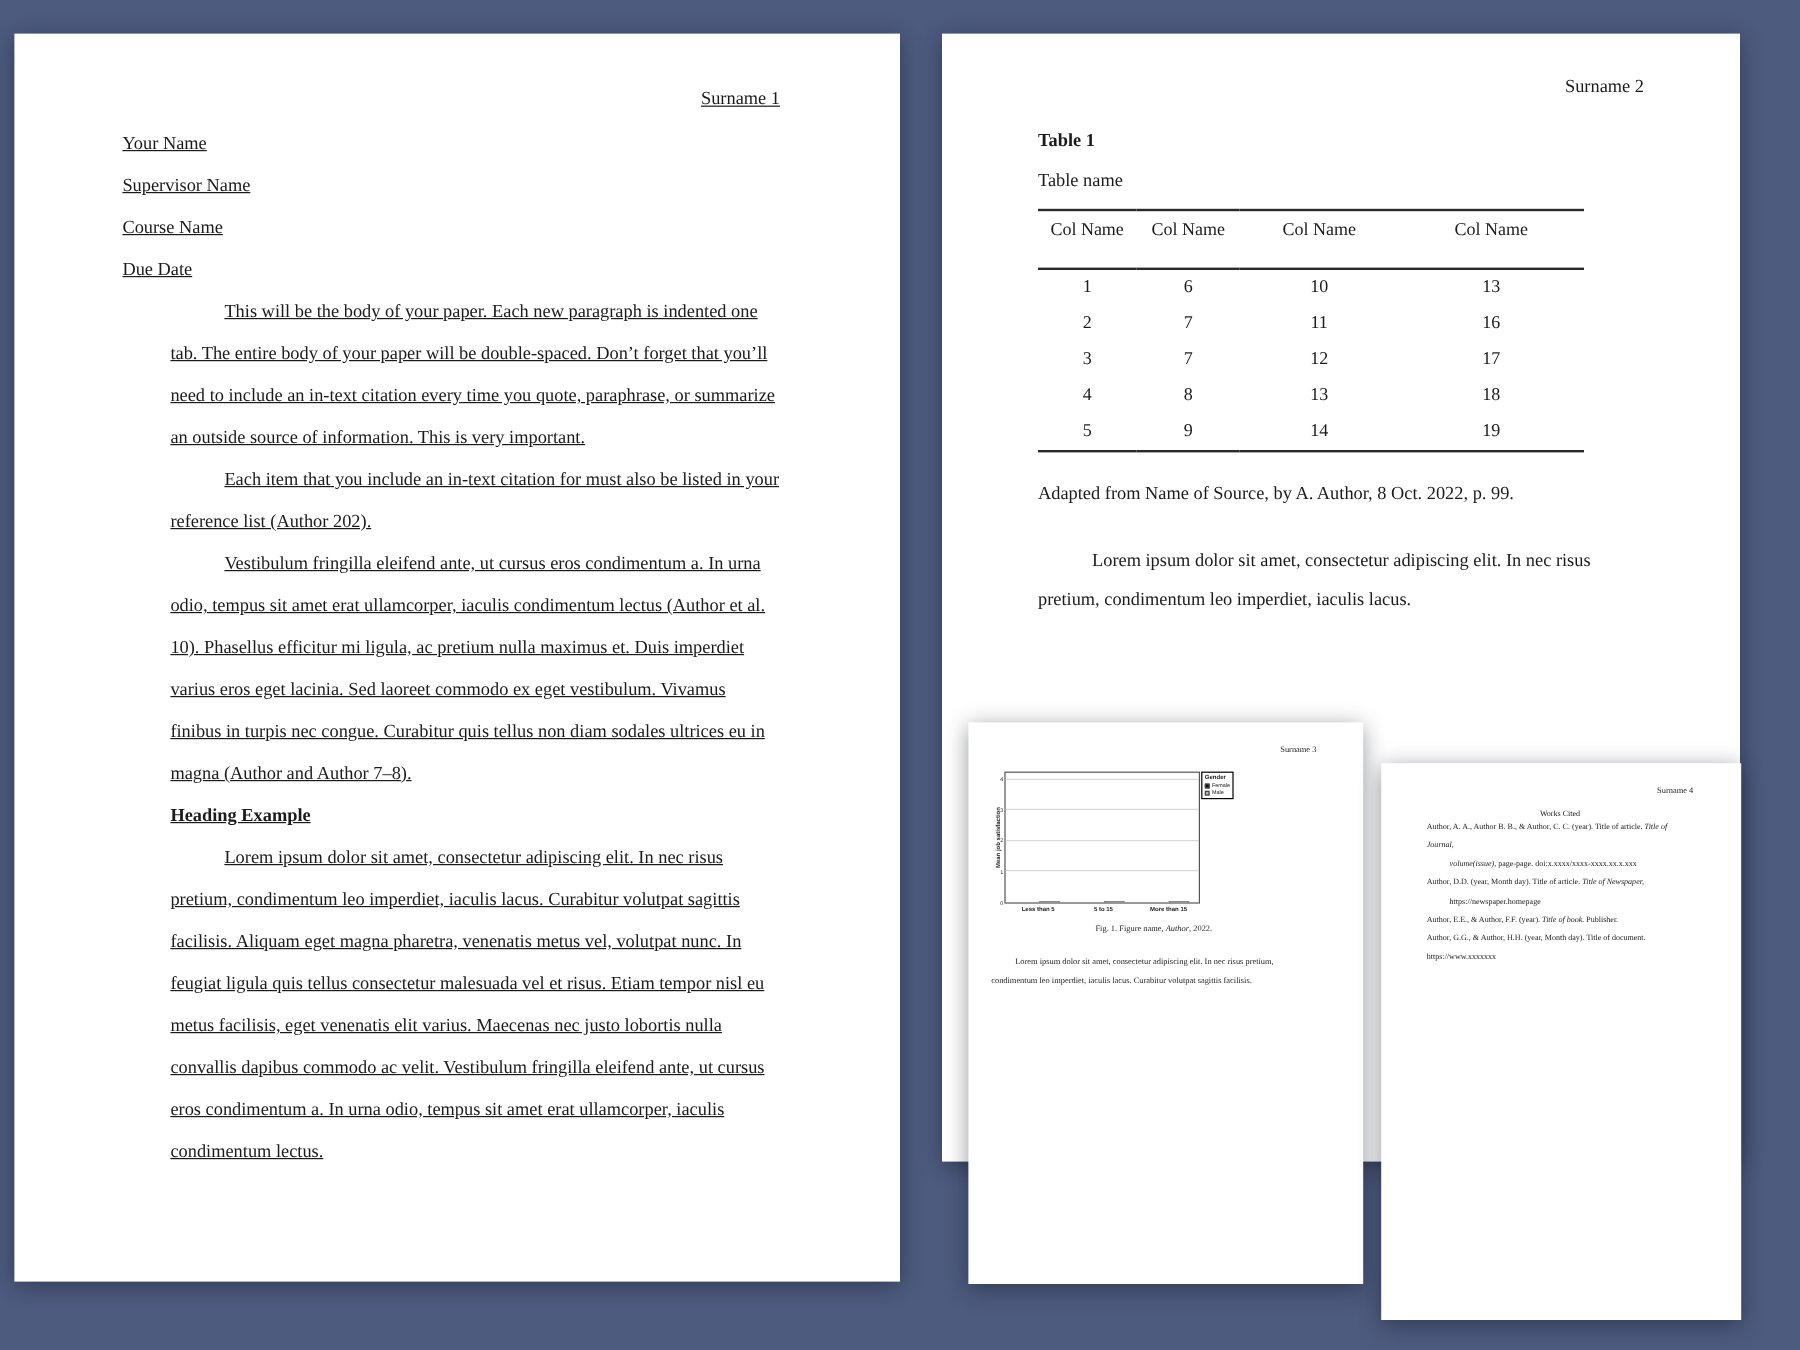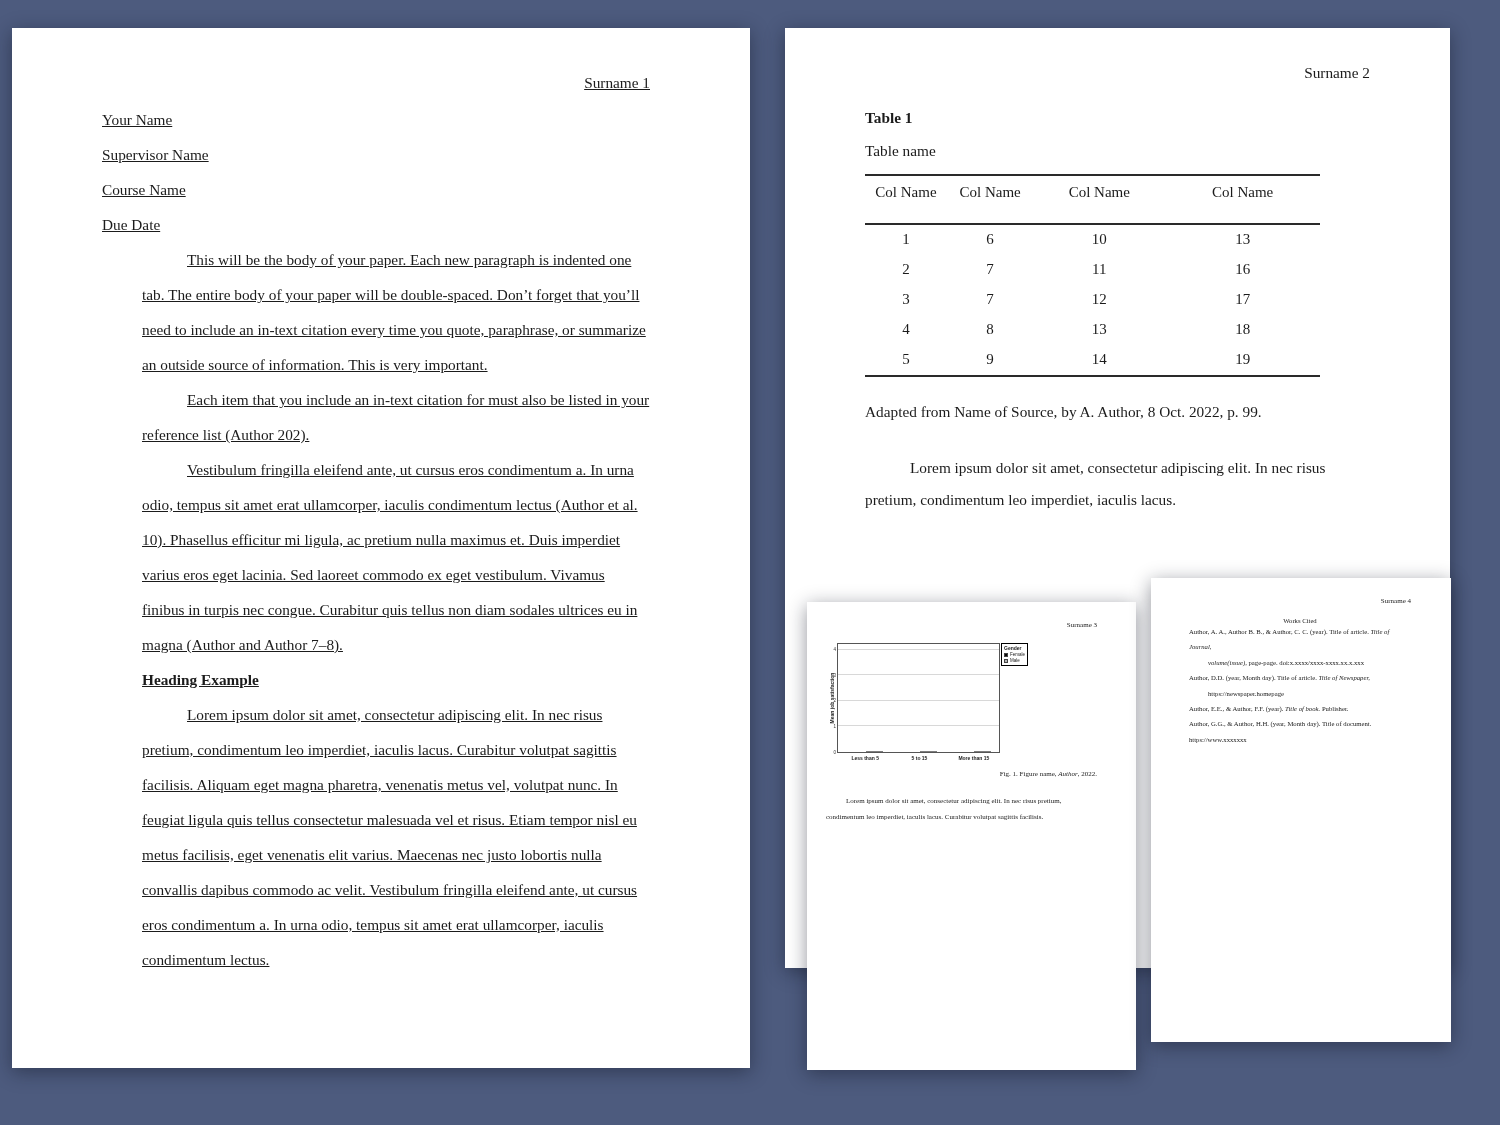--- a/index.html
+++ b/index.html
@@ -60,24 +60,24 @@
   .legend {
     position:absolute; left:100%; top:-1px; margin-left:2px;
     border:1px solid #000; background:#fff; padding:1px 2px 2px;
     width:max-content;
   }
   .legend-title { font-size:5px; font-weight:bold; }
   .legend-row { display:flex; align-items:center; gap:2px; font-size:4.5px; margin-top:1px; }
   .swatch { width:4px; height:4px; border:0.5px solid #444; flex:none; }
   .xlabels { display:flex; width:163px; margin-left:12px; margin-top:2px; font-size:5px; font-weight:bold; font-family:"Liberation Sans", sans-serif; }
   .xlabel { flex:1; text-align:center; }
-  .fig-caption { text-align:right; margin-top:9px; font-size:7px; }
+  .fig-caption { text-align:center; margin-top:9px; font-size:7px; }
   .p3-para { margin-top:15px; line-height:16px; text-indent:20px; }
   
-  #page4 { left:1151px; top:578px; width:300px; height:464px; padding:19px 40px 0 38px; font-size:6.7px; }
+  #page4 { left:1151px; top:636px; width:300px; height:464px; padding:19px 40px 0 38px; font-size:6.7px; }
   .wc-title { text-align:center; margin-top:11px; }
   .citation { line-height:15.4px; }
   .cit-line.cont { padding-left:19px; }
 </style>
 </head>
 <body>
 
 <div class="page" id="page1">
   <div class="run-head">Surname 1</div>
   <div class="doc-body">

